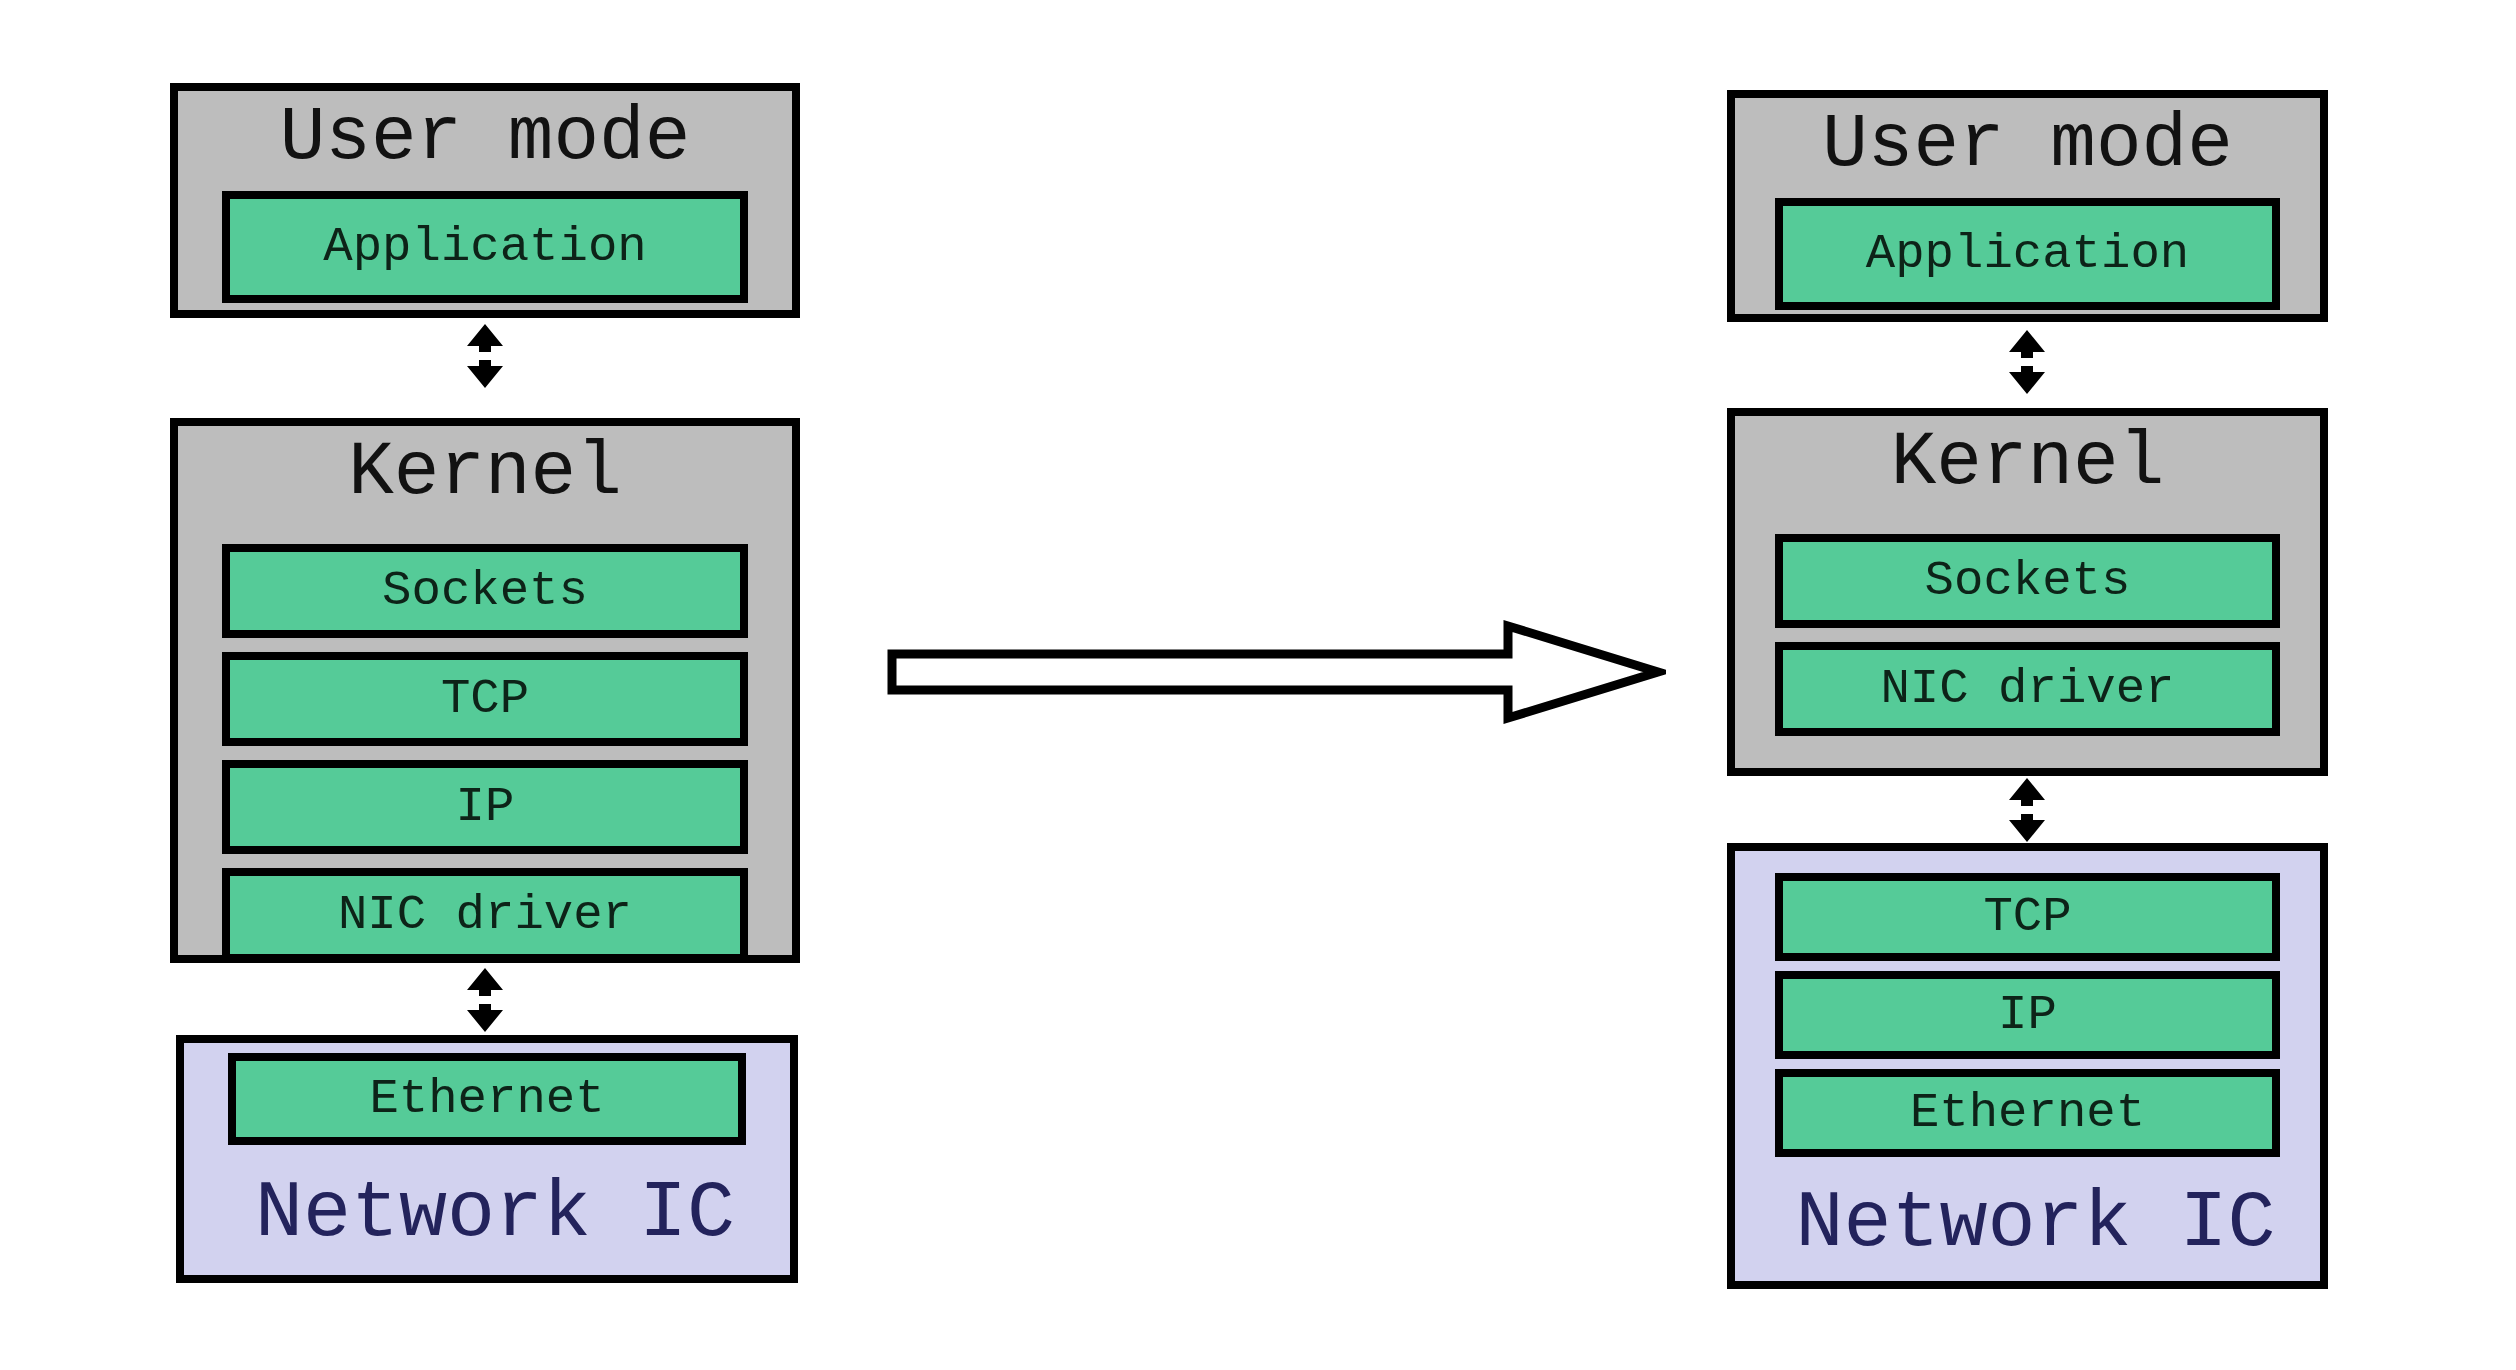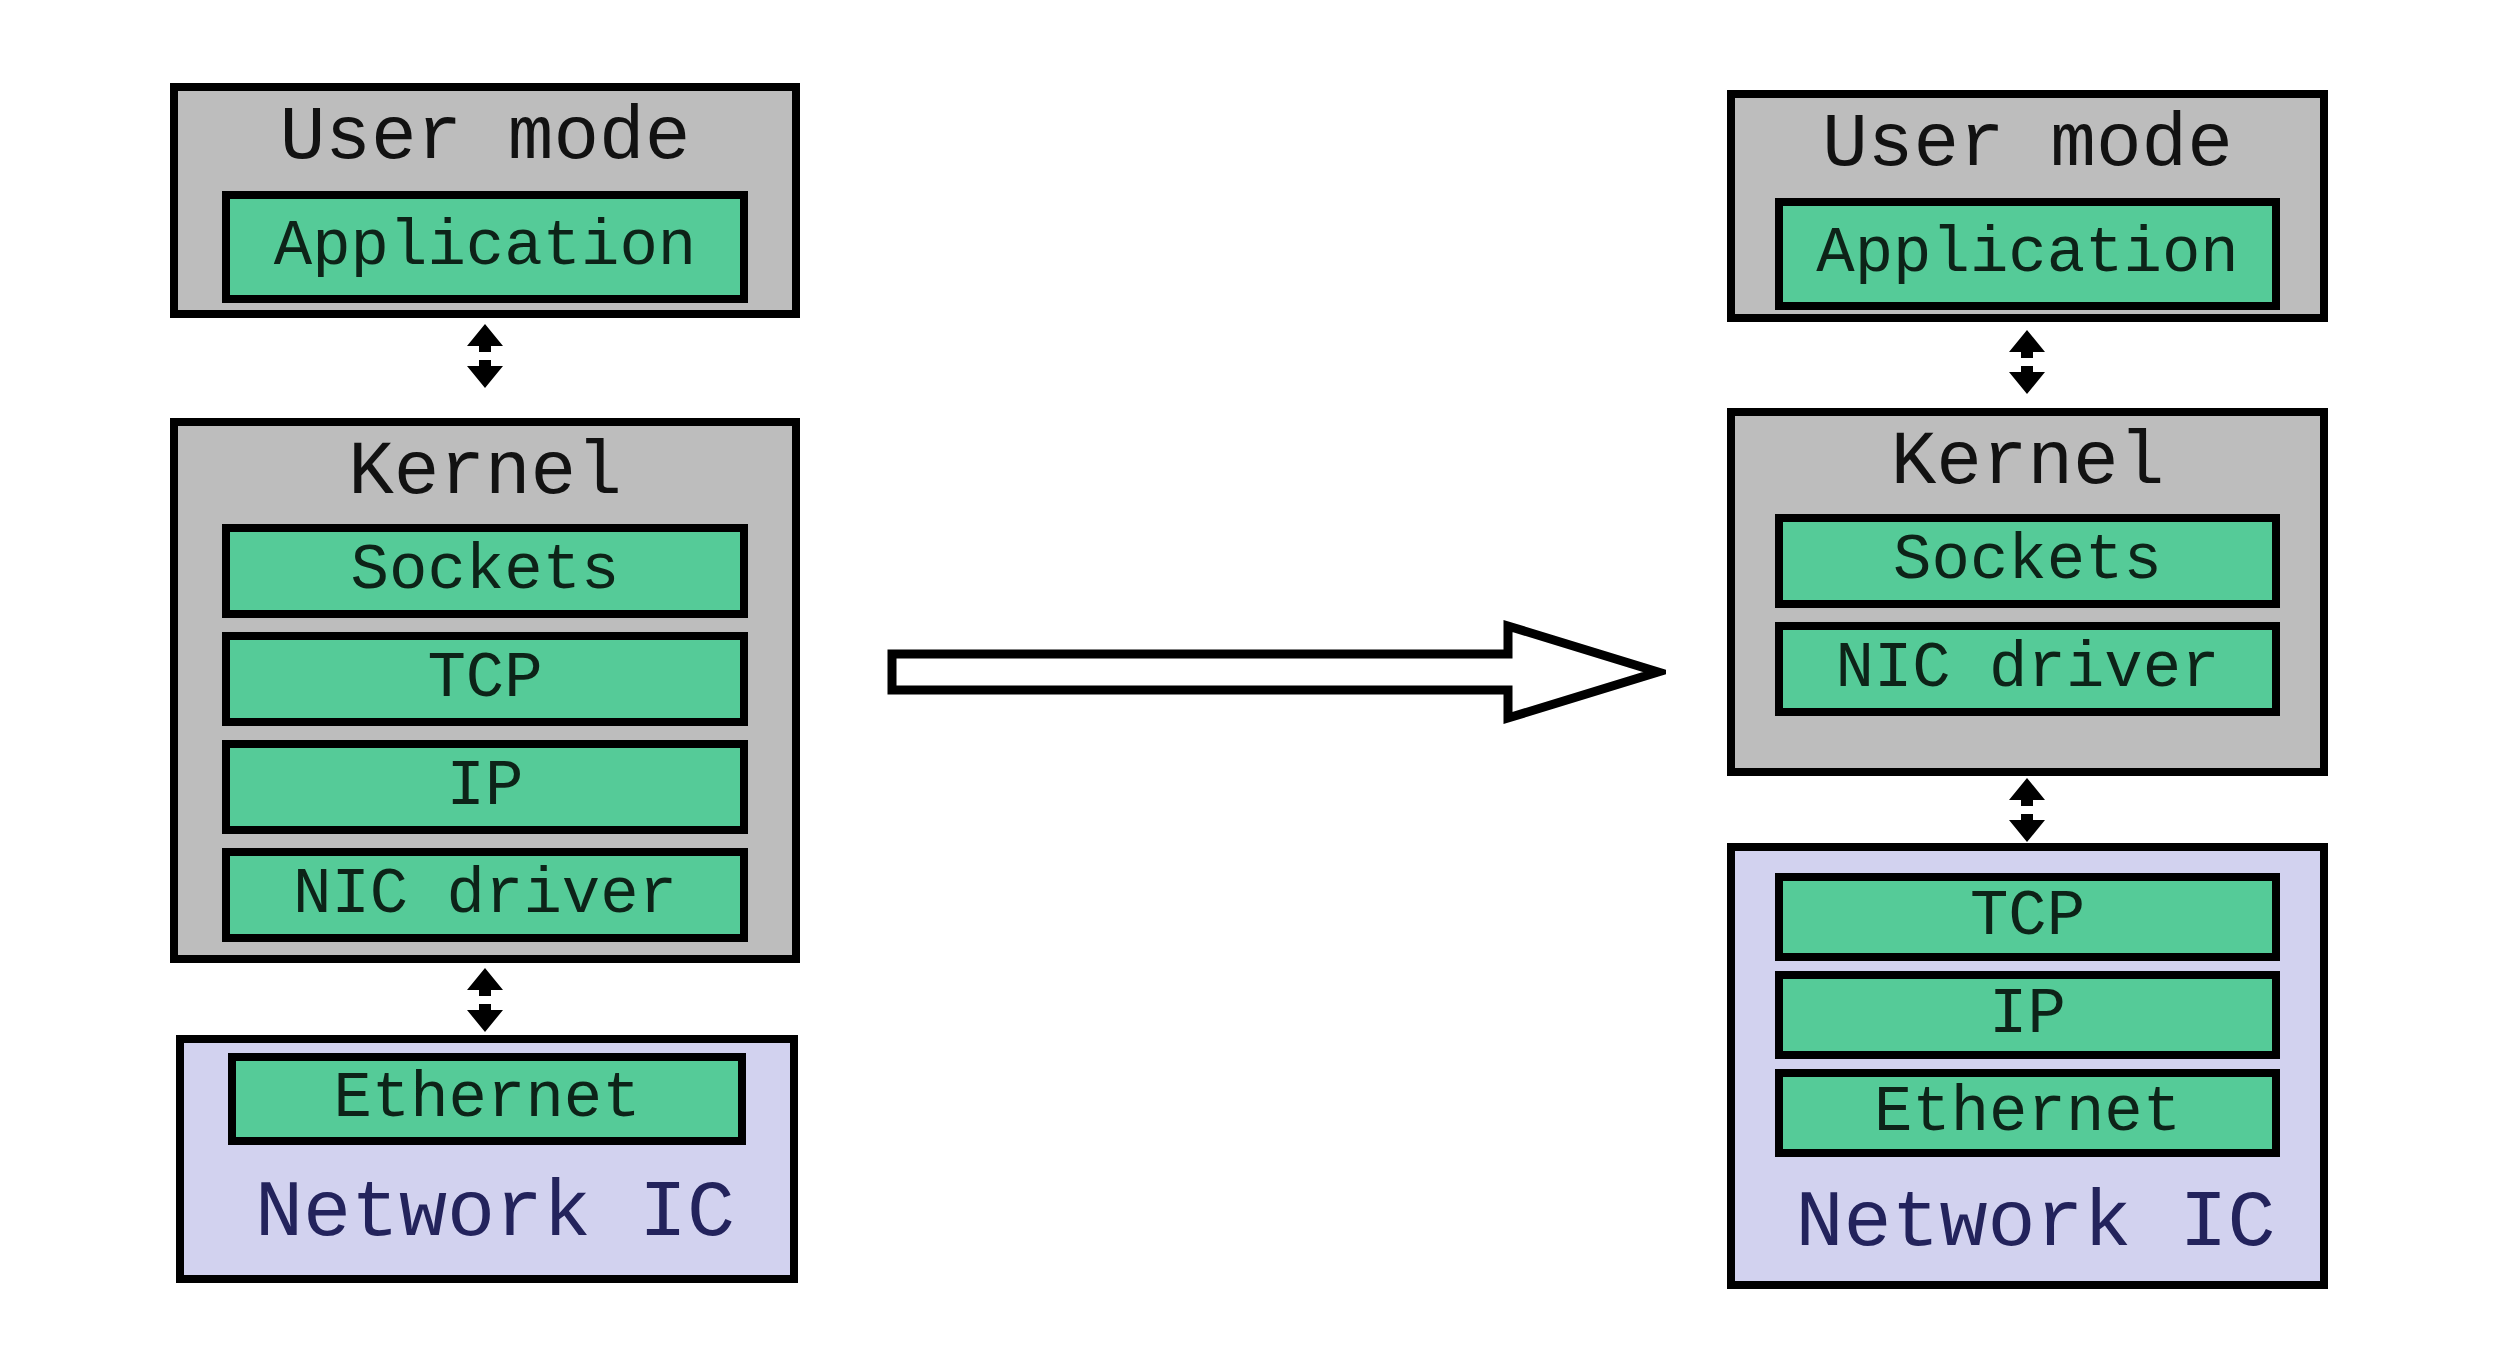--- a/index.html
+++ b/index.html
@@ -23,24 +23,24 @@
     font-size:76px;line-height:1;
     color:var(--title_text,#121212);
   }
   .green{
     margin:14px 44px 0 44px;
     height:94px;
     background:var(--green,#55cb98);
     border:8px solid var(--border,#000);
     box-sizing:border-box;
     display:flex;align-items:center;justify-content:center;
-    font-size:64px;line-height:1;
+    font-size:49px;line-height:1;
     color:var(--green_text,#0d2318);
   }
-  .title + .green{margin-top:4px;}
+  .title + .green{margin-top:24px;}
   .nic-label{
     position:absolute;left:16px;right:0;
     display:flex;align-items:center;justify-content:center;
     font-size:80px;line-height:1;
     color:var(--nic_text,#23235c);
   }
   .varrow{position:absolute;width:44px;height:64px;}
   .varrow path{fill:#000;}
   .harrow{position:absolute;}
   .harrow polygon{fill:#ffffff;stroke:#000;stroke-width:9;stroke-linejoin:miter;}

